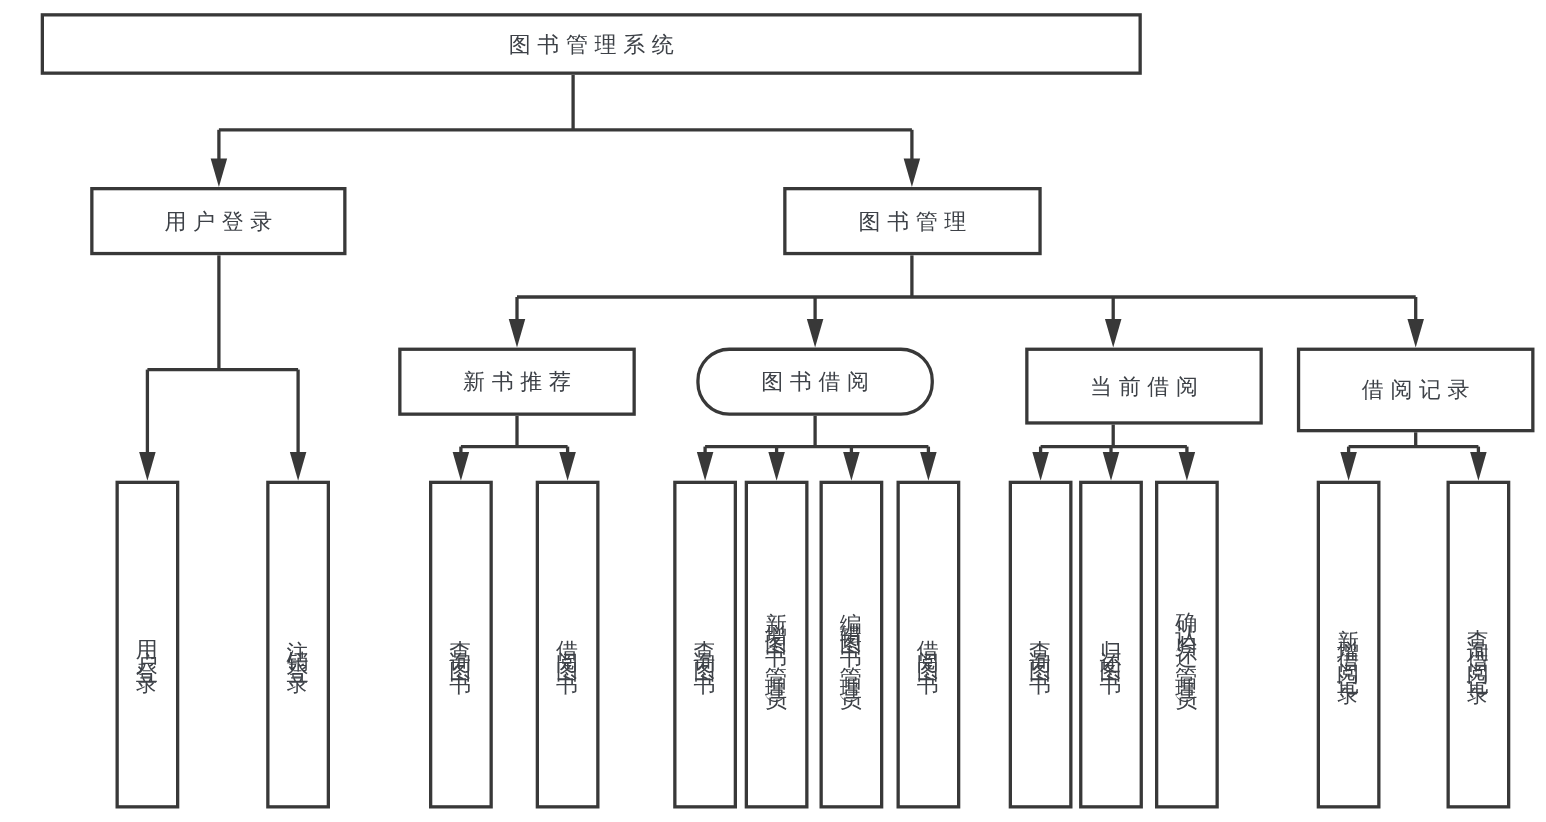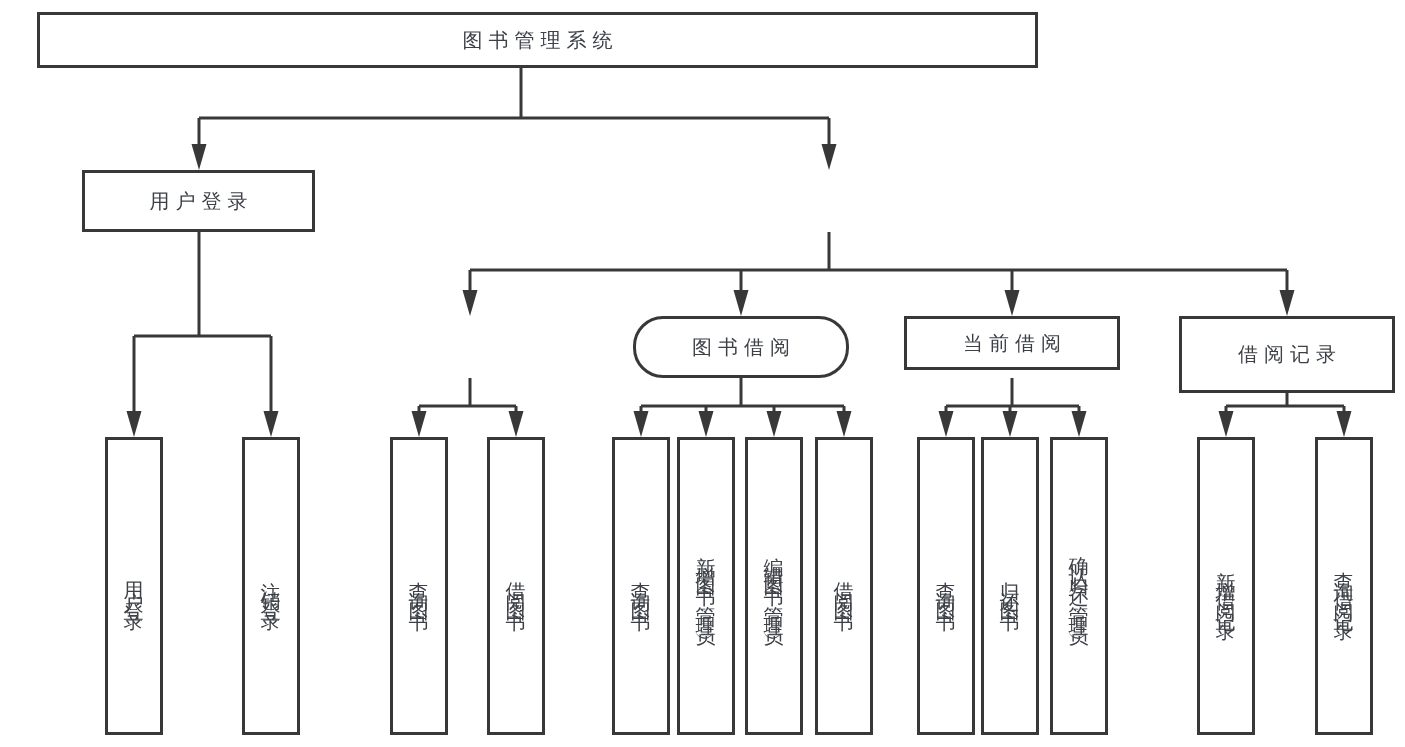--- a/index.html
+++ b/index.html
@@ -41,21 +41,21 @@
     font-size: 20px;
     letter-spacing: 6px;
     text-indent: 6px;
     white-space: nowrap;
   }
   .root-node   { left: 21px;  top: 12px;  width: 1001px; height: 56px; margin-left: 16px; }
   .l1-a        { left: 82px;  top: 170px; width: 233px;  height: 62px; }
   .l1-b        { left: 712px; top: 170px; width: 235px;  height: 62px; }
   .l2-a        { left: 362px; top: 316px; width: 216px;  height: 62px; }
   .l2-b        { left: 633px; top: 316px; width: 216px;  height: 62px; border-radius: 30px; }
-  .l2-c        { left: 904px; top: 316px; width: 216px;  height: 54px; }
+  .l2-c        { left: 932px; top: 316px; width: 216px;  height: 70px; }
   .l2-d        { left: 1179px;top: 316px; width: 216px;  height: 77px; }
   .vnode {
     top: 437px;
     width: 58px;
     height: 298px;
   }
   .vlabel {
     writing-mode: vertical-rl;
     text-orientation: mixed;
     font-size: 20px;
@@ -146,21 +146,27 @@
     <polygon class="ah" points="1336.5,411 1351.5,411 1344,437"></polygon>
   </svg>
 
   <div class="node hnode root-node">
     <span>图书管理系统</span>
   </div>
 
   <div class="node hnode l1-a">
     <span>用户登录</span>
   </div>
-
+  <div class="node hnode l1-b">
+    <span>图书管理</span>
+  </div>
+
+  <div class="node hnode l2-a">
+    <span>新书推荐</span>
+  </div>
   <div class="node hnode l2-b">
     <span>图书借阅</span>
   </div>
   <div class="node hnode l2-c">
     <span>当前借阅</span>
   </div>
   <div class="node hnode l2-d">
     <span>借阅记录</span>
   </div>
 

